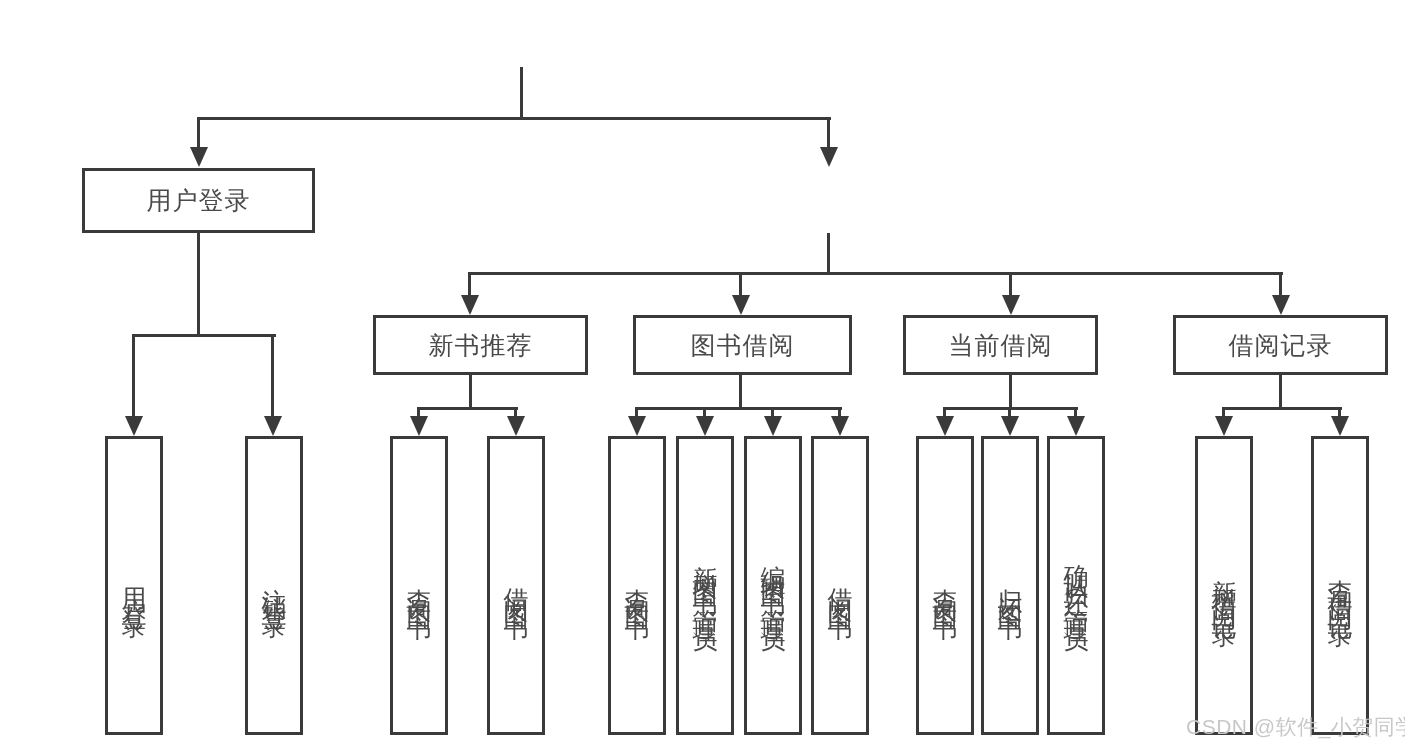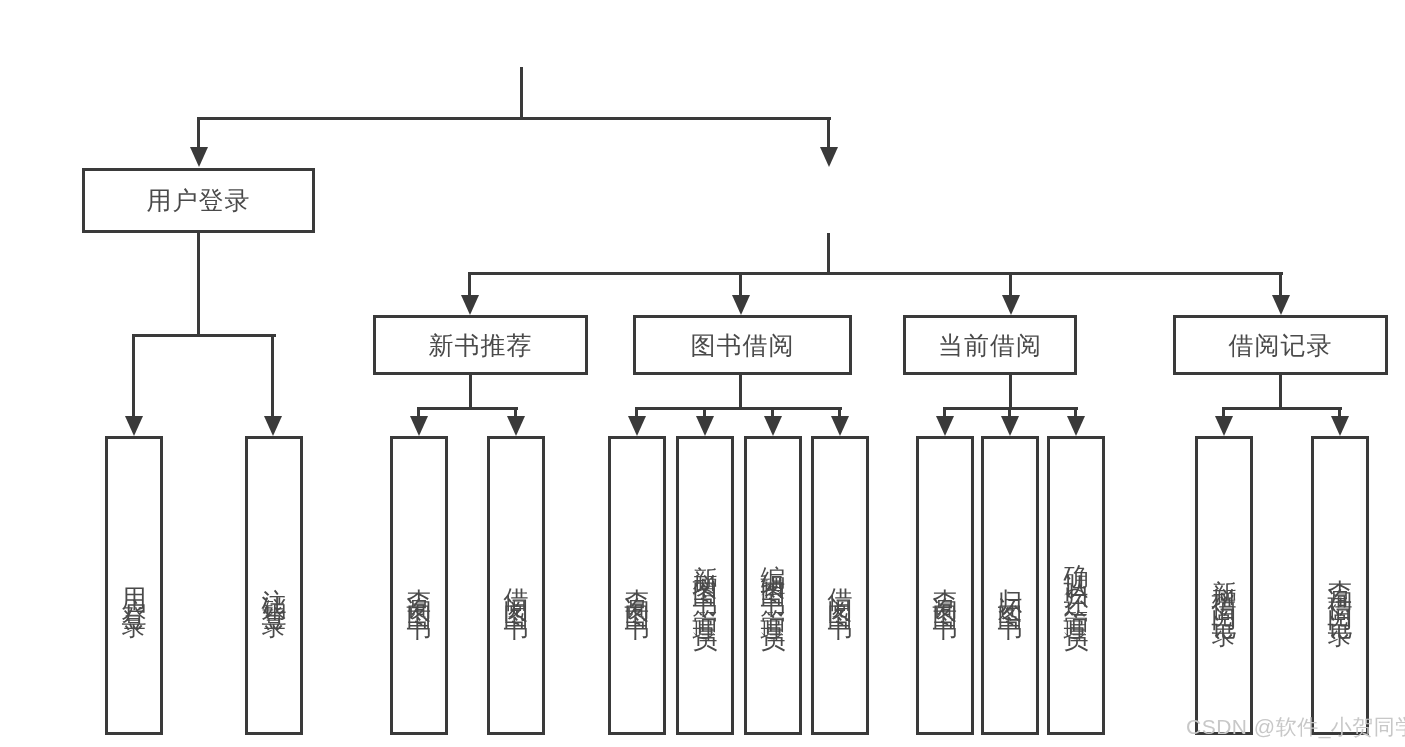--- a/index.html
+++ b/index.html
@@ -72,21 +72,21 @@
   <div class="ah" style="left:1002px;top:295px;"></div>
   <div class="vl" style="left:1279px;top:272px;height:25px;"></div>
   <div class="ah" style="left:1272px;top:295px;"></div>
 
   <div class="box hnode" style="left:363px;top:315px;width:215px;height:60px;margin-left:10px;">
     <span>新书推荐</span>
   </div>
   <div class="box hnode" style="left:633px;top:315px;width:219px;height:60px;">
     <span>图书借阅</span>
   </div>
-  <div class="box hnode" style="left:903px;top:315px;width:174px;height:60px;">
+  <div class="box hnode" style="left:903px;top:315px;width:195px;height:60px;">
     <span>当前借阅</span>
   </div>
   <div class="box hnode" style="left:1173px;top:315px;width:215px;height:60px;">
     <span>借阅记录</span>
   </div>
 
   <div class="vl" style="left:469px;top:375px;height:35px;"></div>
   <div class="hl" style="left:417px;top:407px;width:101px;"></div>
   <div class="vl" style="left:417px;top:407px;height:13px;"></div>
   <div class="ah" style="left:410px;top:416px;"></div>

